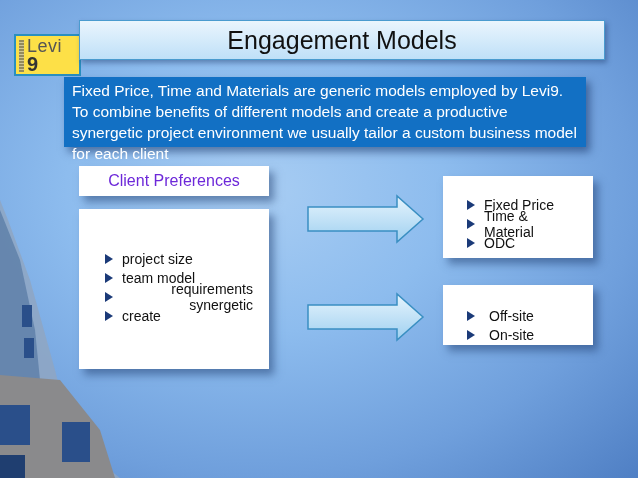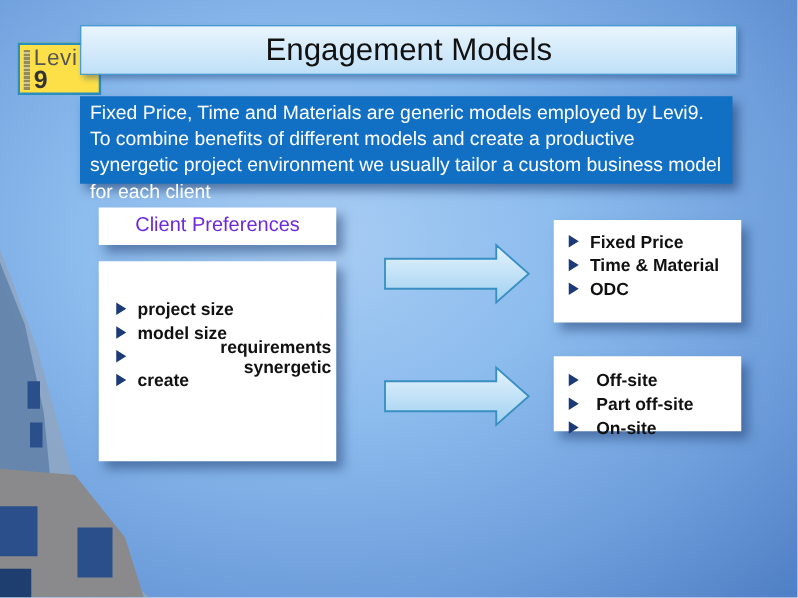--- a/index.html
+++ b/index.html
@@ -13,42 +13,42 @@
   }
   .logo {
     position:absolute; left:14px; top:18px; width:67px; height:42px;
     background:#fde047; border:2px solid #2a8fbf; box-sizing:border-box;margin-top:16px;
   }
   .logo .vert { position:absolute; left:3px; top:4px; width:5px; height:32px;
     background:repeating-linear-gradient(#666 0 2px, #bbb 2px 3px); opacity:0.7; }
   .logo .levi { position:absolute; left:11px; top:0px; font-size:18px; color:#555; letter-spacing:0.5px; }
   .logo .nine { position:absolute; left:11px; top:17px; font-size:20px; color:#333; font-weight:bold; }
   .title-box {
-    position:absolute; left:64px; top:20px; width:524px; height:38px;
+    position:absolute; left:79px; top:20px; width:524px; height:38px;
     background:linear-gradient(#eaf5fd, #bfe0f8); border:1px solid #4a9bcf;
     box-shadow: 2px 3px 5px rgba(30,60,110,0.45);
     display:flex; align-items:center; justify-content:center;
   }
   .title-box span { font-size:25px; color:#111; }
   .intro {
     position:absolute; left:64px; top:77px; width:522px; height:70px;
     background:#1270c4; color:#fff; font-size:15.5px; line-height:21px;
     padding:3px 8px; box-sizing:border-box;
     box-shadow: 4px 5px 8px rgba(20,50,100,0.55);
   }
   .panel {
     position:absolute; background:#fff;
     box-shadow: 5px 6px 8px rgba(30,60,110,0.5);
   }
   .cp-head { left:79px; top:166px; width:190px; height:30px; display:flex; align-items:center; justify-content:center; }
   .cp-head span { font-size:16px; color:#6d28d9; }
   .cp-list { left:79px; top:209px; width:190px; height:160px; }
   .out1 { left:443px; top:176px; width:150px; height:82px; }
   .out2 { left:443px; top:285px; width:150px; height:60px; }
-  ul { list-style:none; margin:4px; padding:0;font-weight:bold; }
+  ul { list-style:none; margin:16px; padding:0; }
   li { display:flex; align-items:center; font-size:14px; color:#111; height:19px; }
   li .tri { width:0; height:0; border-top:5px solid transparent; border-bottom:5px solid transparent;
     border-left:8px solid #1b3a78; margin-right:9px; flex:none; }
   .cp-list ul { position:absolute; left:10px; top:24px;text-align:right; }
   .out1 ul { position:absolute; left:8px; top:3px; }
   .out2 ul { position:absolute; left:8px; top:5px; }
   .out2 li .tri { margin-right:14px; }
   .arrow { position:absolute; width:118px; height:50px; }
   .arrow1 { left:307px; top:194px; }
   .arrow2 { left:307px; top:292px; }
@@ -84,21 +84,21 @@
 </div>
 
 <div class="panel cp-list">
   <ul>
     <li>
         <span class="tri"></span>
         <span>project size</span>
       </li>
     <li>
         <span class="tri"></span>
-        <span>model size</span>
+        <span>team model</span>
       </li>
     <li>
         <span class="tri"></span>
         <span>requirements synergetic</span>
       </li>
     <li>
         <span class="tri"></span>
         <span>create</span>
       </li>
   </ul>
@@ -135,20 +135,16 @@
 </div>
 
 <div class="panel out2">
   <ul>
     <li>
         <span class="tri"></span>
         <span>Off-site</span>
       </li>
     <li>
         <span class="tri"></span>
-        <span>Part off-site</span>
-      </li>
-    <li>
-        <span class="tri"></span>
         <span>On-site</span>
       </li>
   </ul>
 </div>
 
 </body></html>

